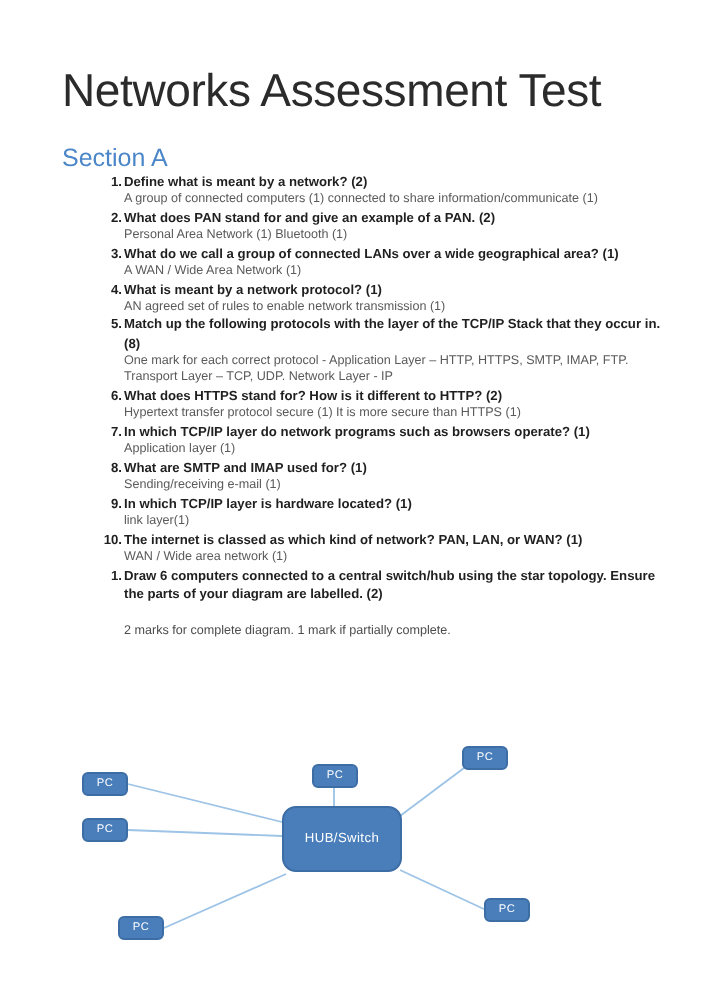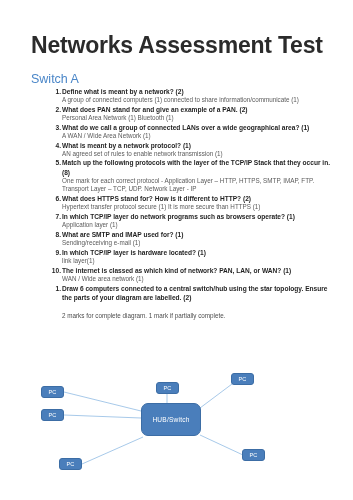--- a/index.html
+++ b/index.html
@@ -17,21 +17,21 @@
   }
   .page {
     position: relative;
     width: 353px;
     height: 500px;
     box-sizing: border-box;
     padding: 0 14px 0 31px;
   }
   .doc-title {
     font-size: 23px;
-    font-weight: 700;
+    font-weight: 400;
     color: #2b2b2b;
     margin: 0;
     padding-top: 33px;
     letter-spacing: -0.2px;
     line-height: 1.05;
   }
   .section-heading {
     font-size: 12.5px;
     font-weight: 400;
     color: #4a86c8;
@@ -133,21 +133,21 @@
     font-size: 6.6px;
   }
 </style>
 </head>
 <body>
 
 <div class="page">
 
   <h1 class="doc-title">Networks Assessment Test</h1>
 
-  <h2 class="section-heading" id="section-a-heading">Switch A</h2>
+  <h2 class="section-heading" id="section-a-heading">Section A</h2>
 
   <ol class="qlist section-a-list">
     <li>
       <span class="q-text">Define what is meant by a network? (2)</span>
       <span class="a-text">A group of connected computers (1) connected to share information/communicate (1)</span>
     </li>
     <li>
       <span class="q-text">What does PAN stand for and give an example of a PAN. (2)</span>
       <span class="a-text">Personal Area Network (1) Bluetooth (1)</span>
     </li>

